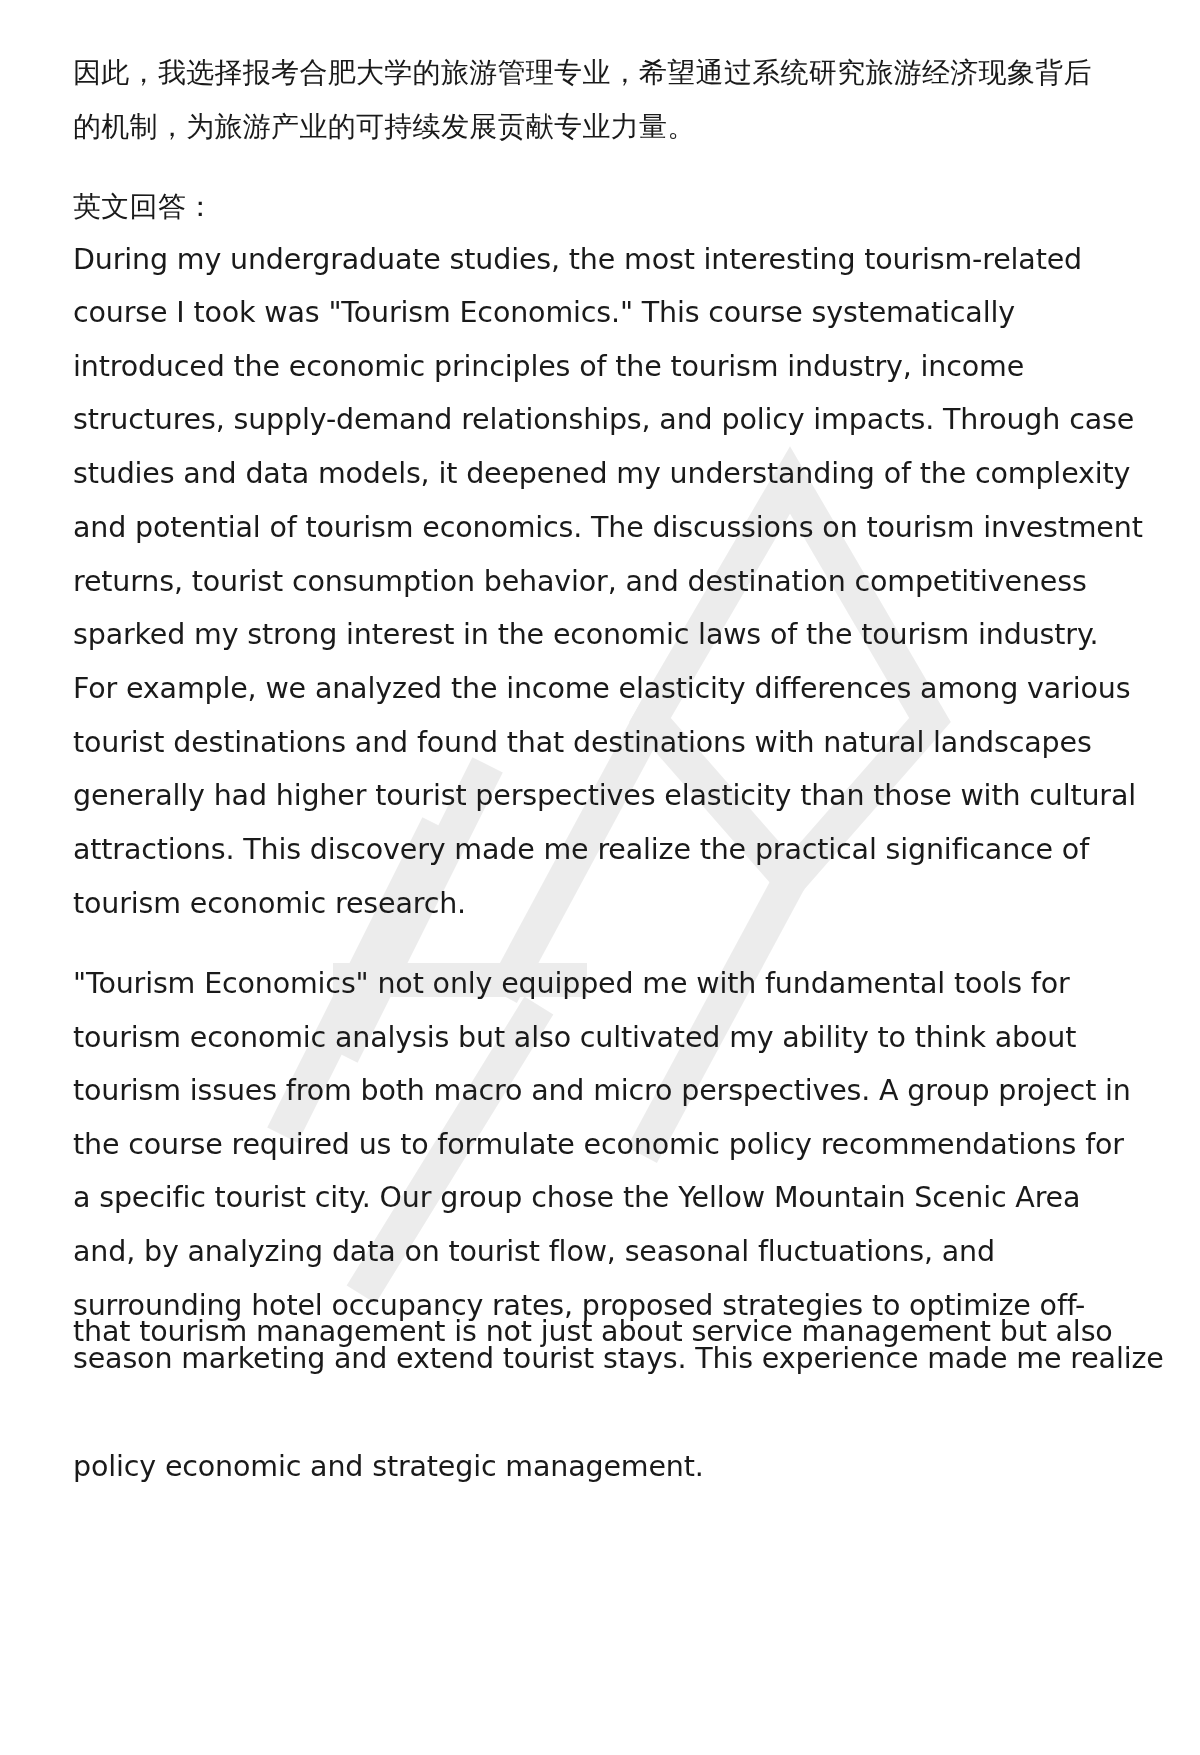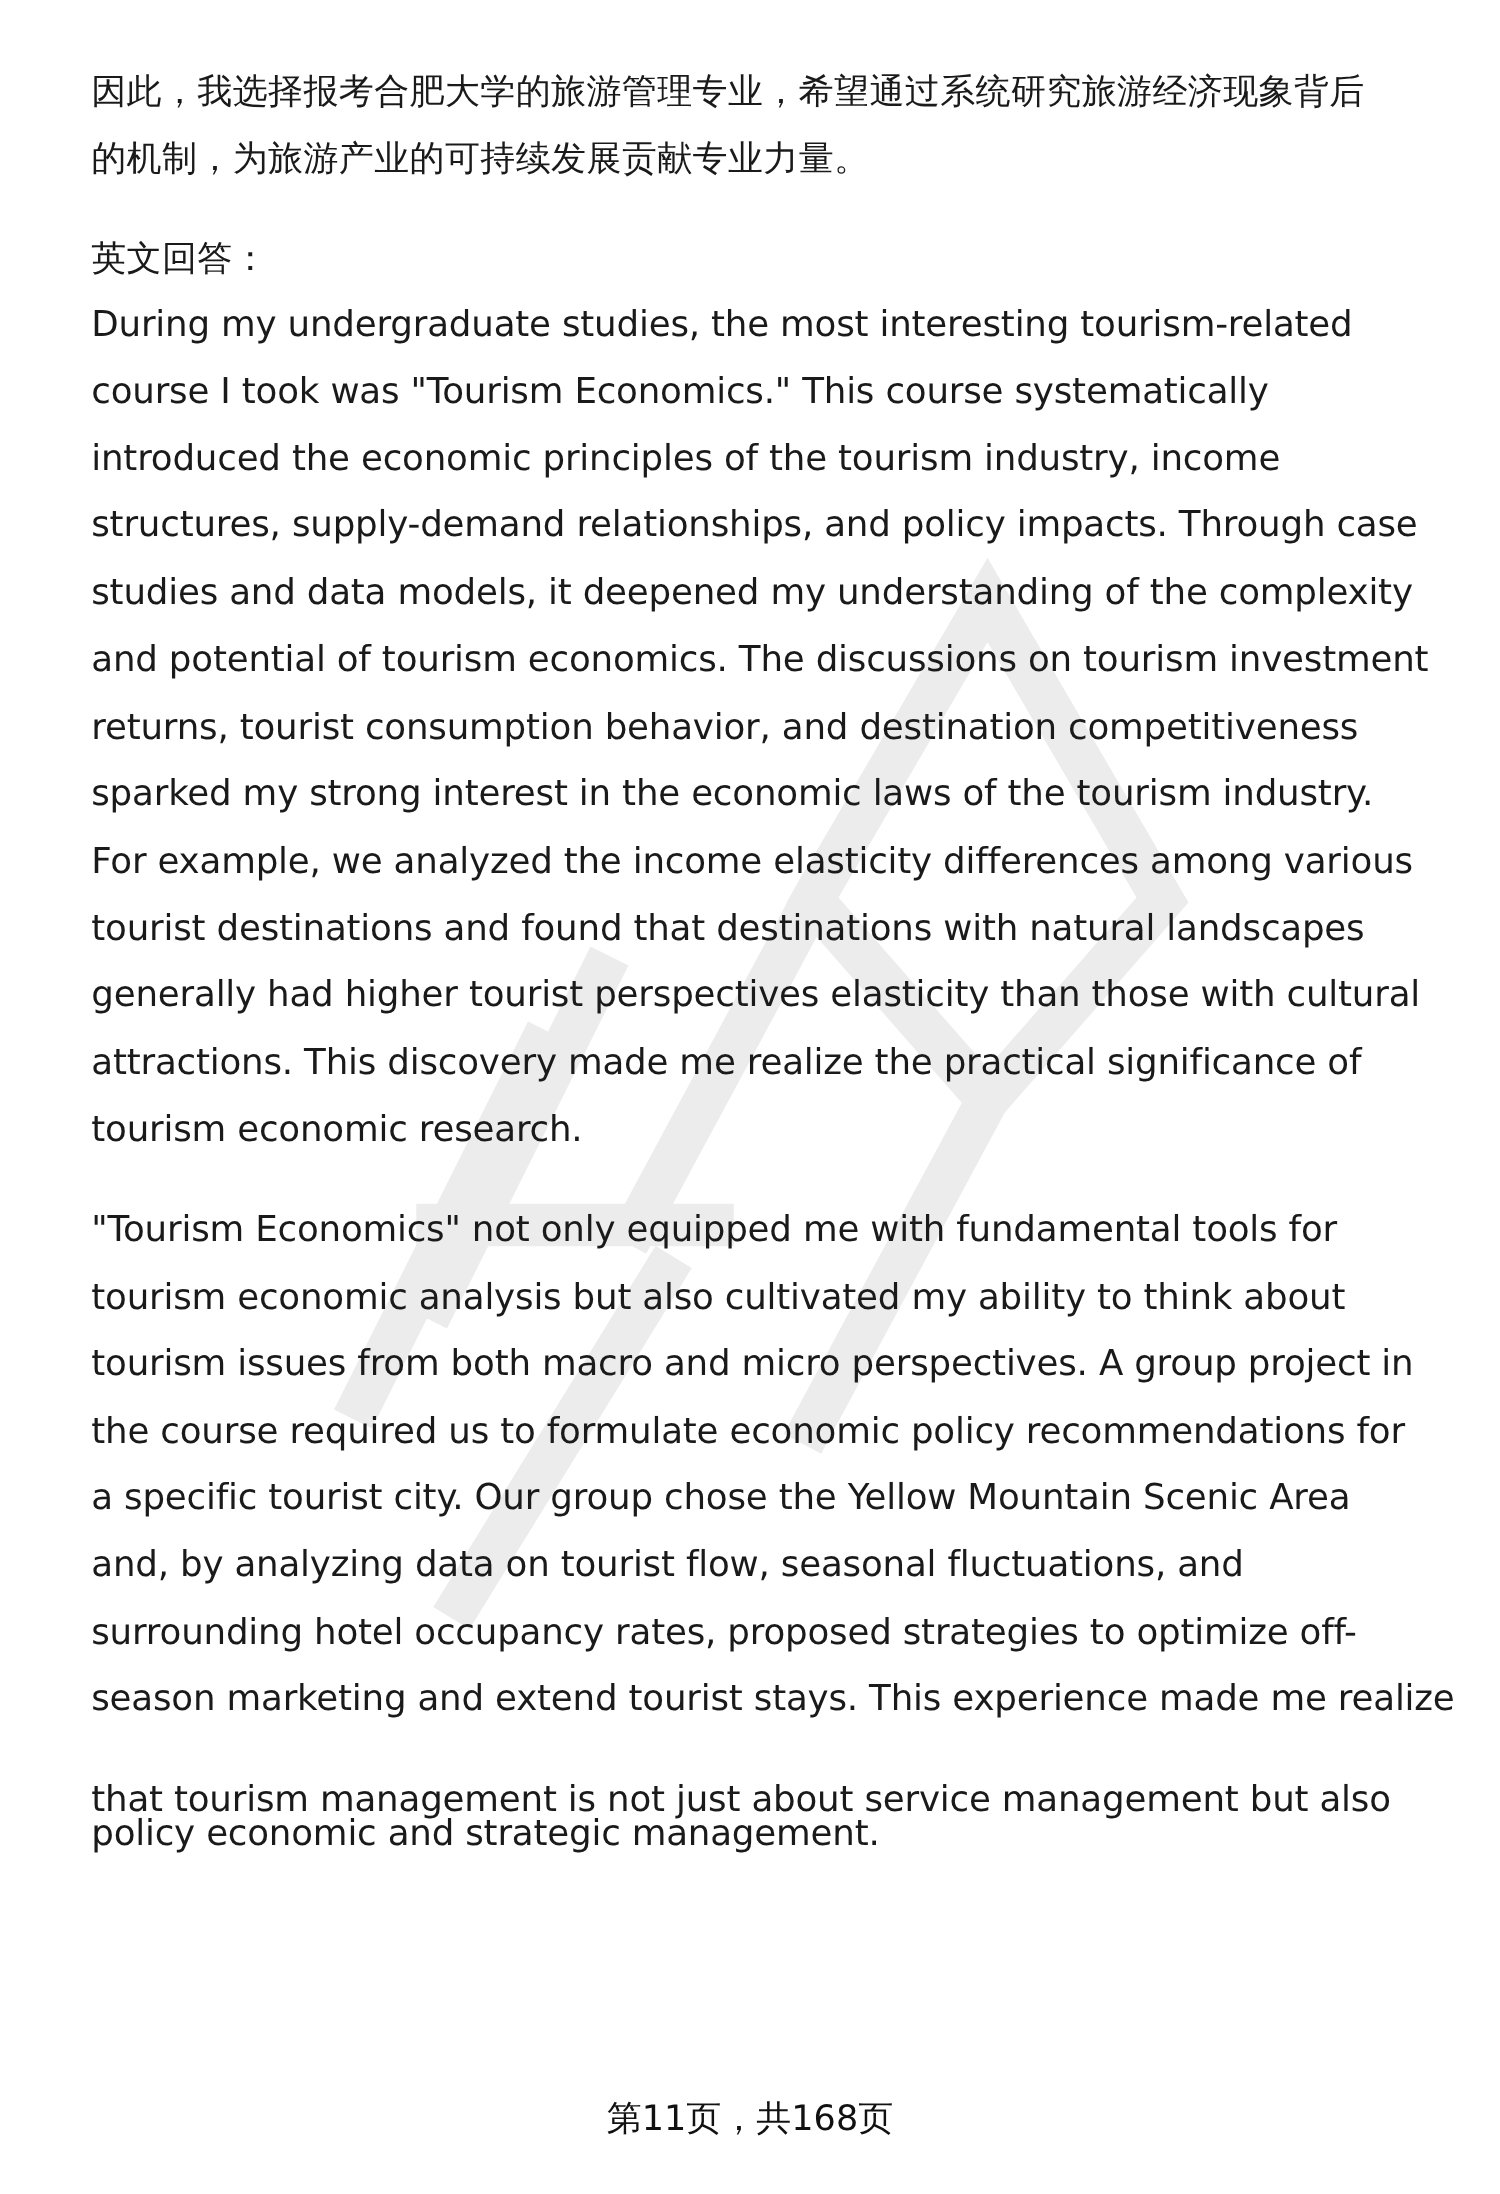--- a/index.html
+++ b/index.html
@@ -99,20 +99,19 @@
     <div class="line" style="top:884px">tourism economic research.</div>
 
     <div class="line" style="top:964px">"Tourism Economics" not only equipped me with fundamental tools for</div>
     <div class="line" style="top:1018px">tourism economic analysis but also cultivated my ability to think about</div>
     <div class="line" style="top:1071px">tourism issues from both macro and micro perspectives. A group project in</div>
     <div class="line" style="top:1125px">the course required us to formulate economic policy recommendations for</div>
     <div class="line" style="top:1178px">a specific tourist city. Our group chose the Yellow Mountain Scenic Area</div>
     <div class="line" style="top:1232px">and, by analyzing data on tourist flow, seasonal fluctuations, and</div>
     <div class="line" style="top:1286px">surrounding hotel occupancy rates, proposed strategies to optimize off-</div>
     <div class="line" style="top:1339px">season marketing and extend tourist stays. This experience made me realize</div>
-    <div class="line" style="top:1420px">that tourism management is not just about service management but also</div>
+    <div class="line" style="top:1312px">that tourism management is not just about service management but also</div>
     <div class="line" style="top:1447px">policy economic and strategic management.</div>
 
   </div>
 
-  <div class="footer">第11页，共168页</div>
 
 </div>
 
 </body></html>

